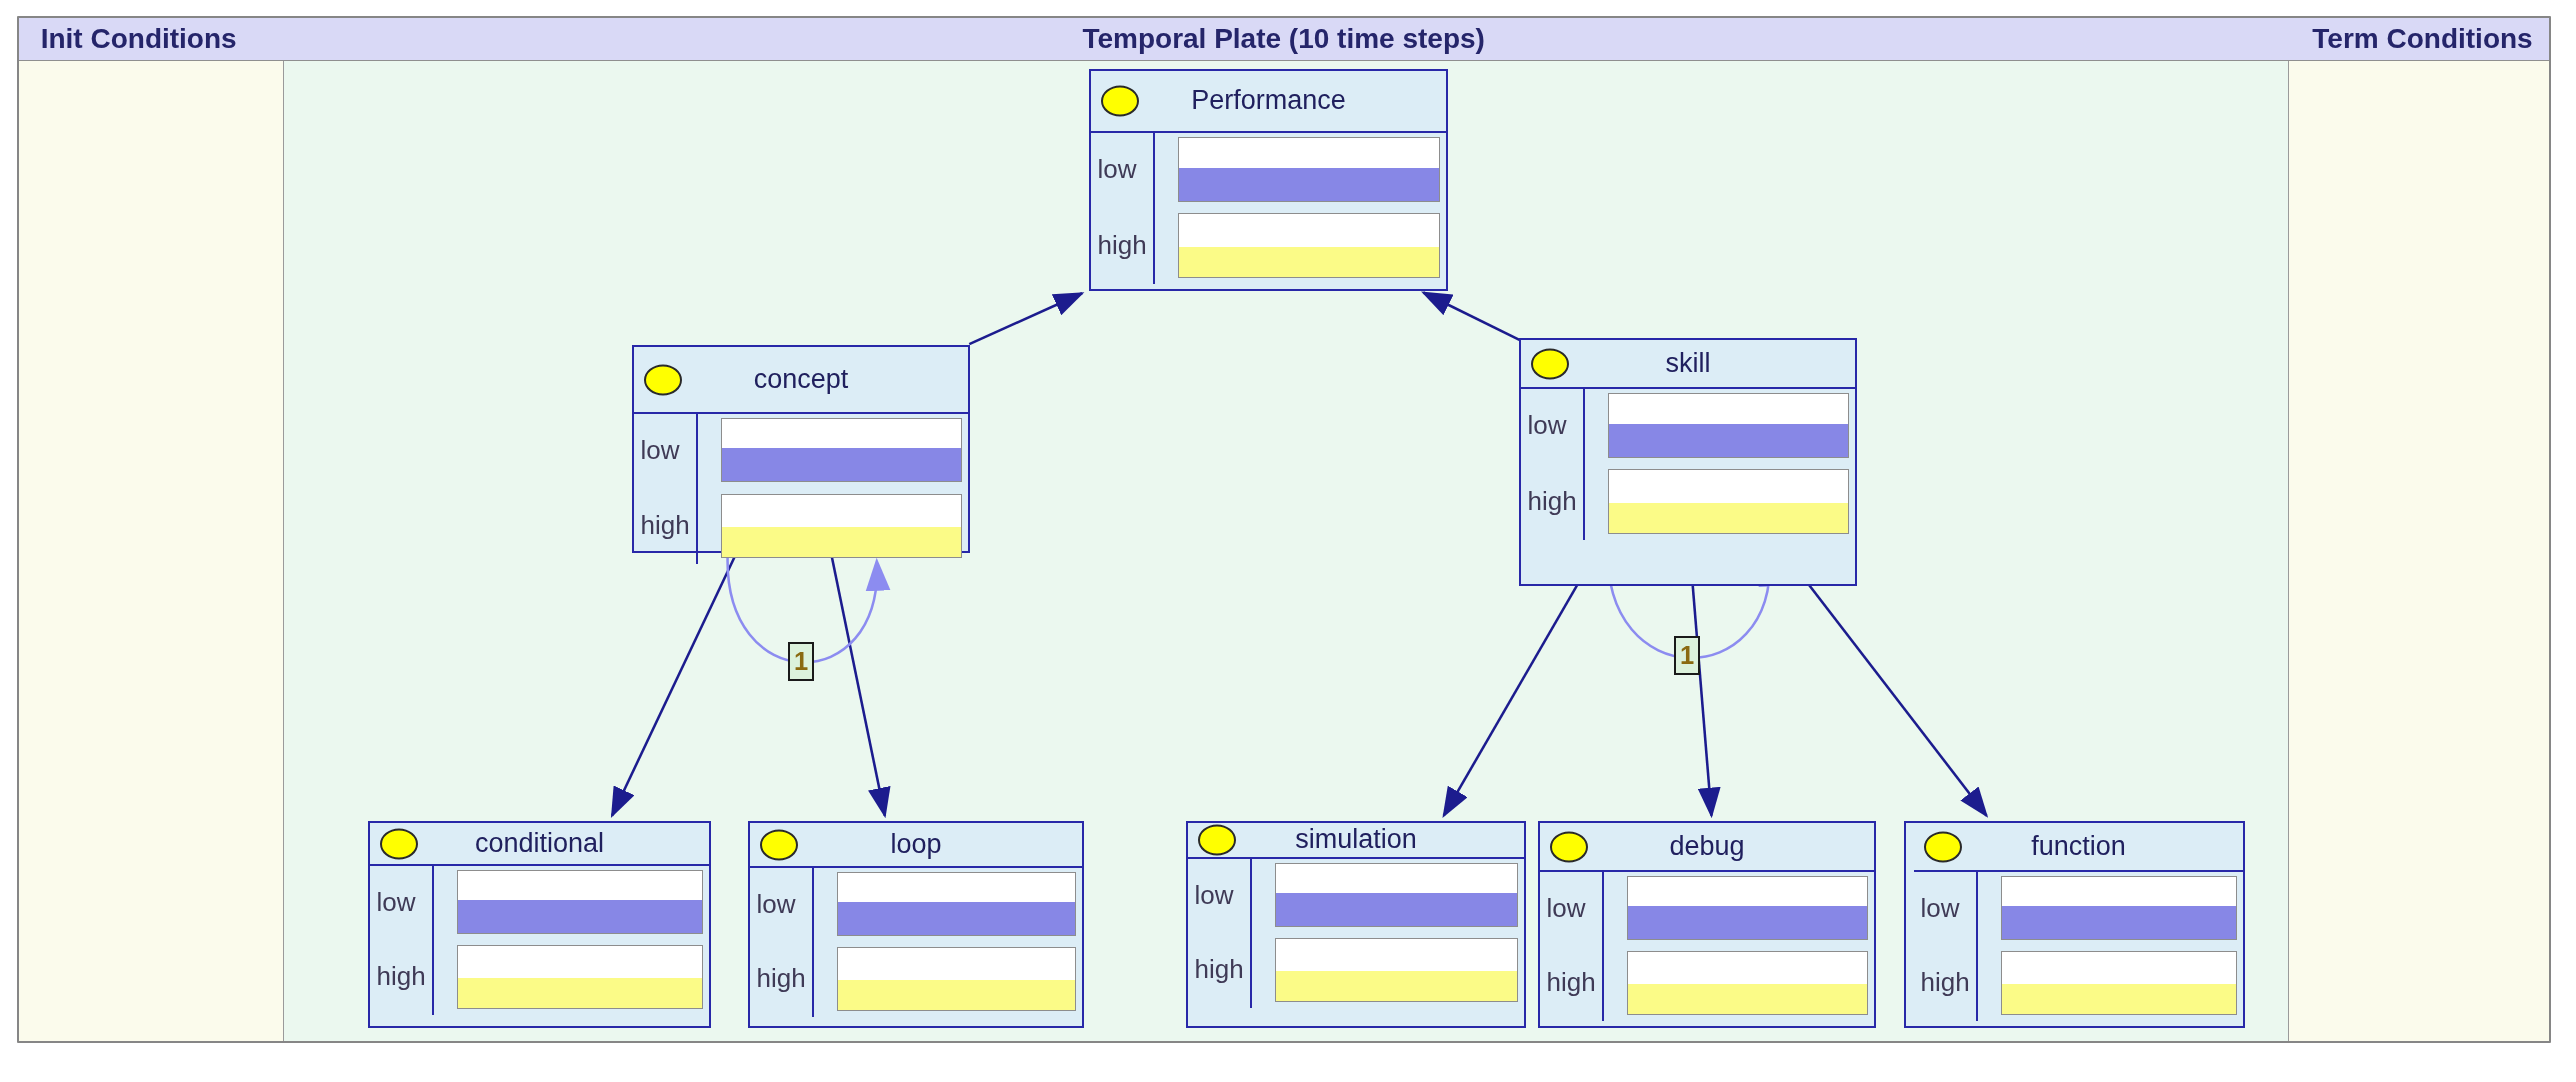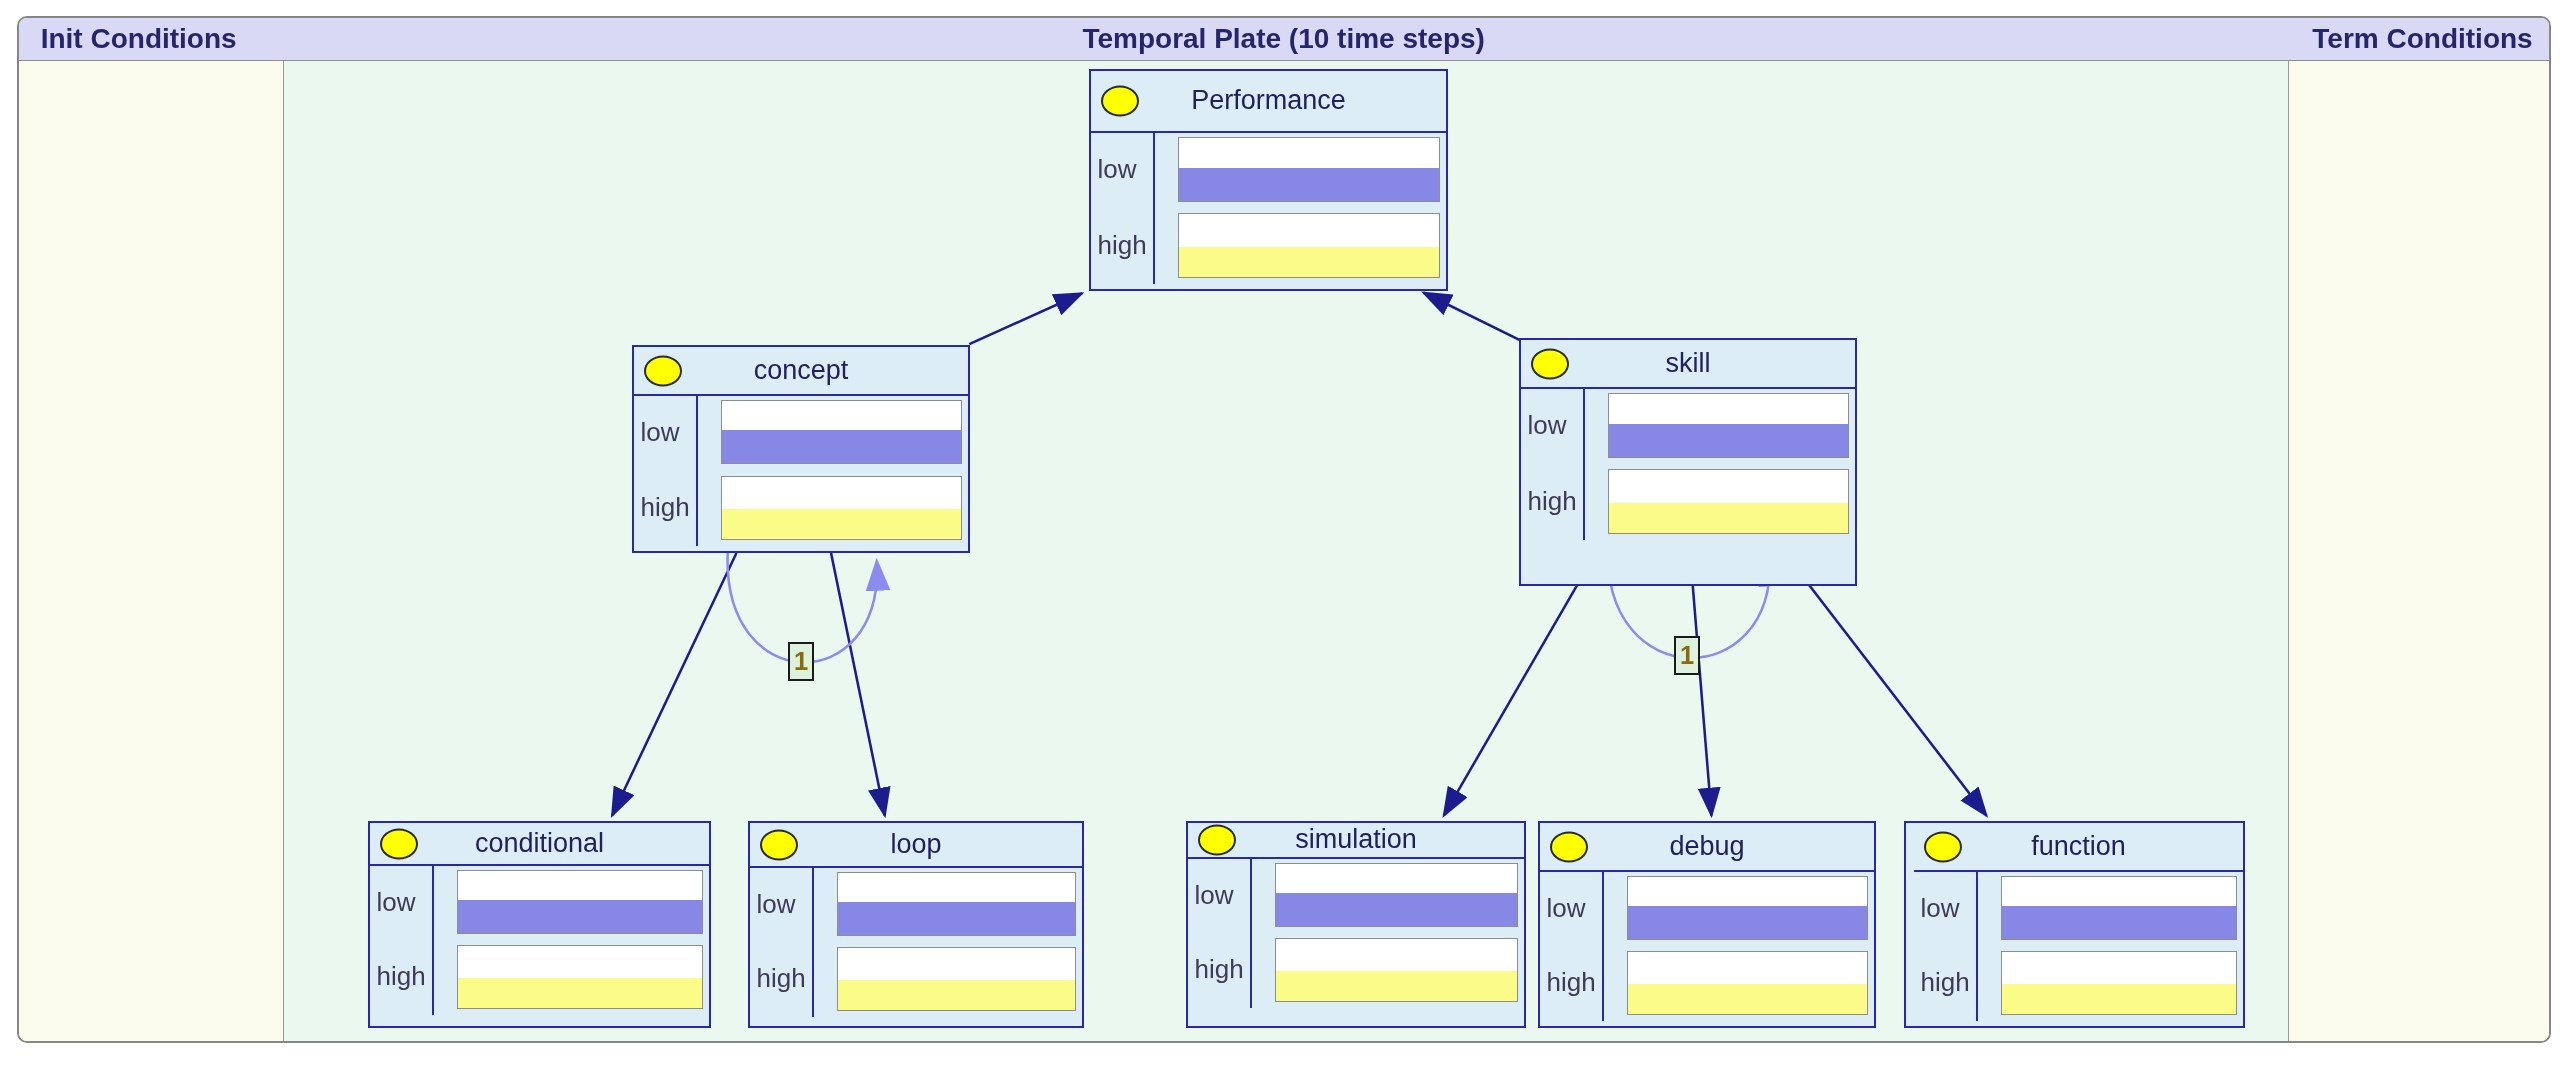--- a/index.html
+++ b/index.html
@@ -1,21 +1,21 @@
 <!DOCTYPE html>
 <html style="font-size:11.6px"><head>
 <meta charset="utf-8">
 <style>
   html,body{margin:0;padding:0;background:#ffffff;}
   body{width:2576px;height:1082px;position:relative;overflow:hidden;
        font-family:"Liberation Sans","DejaVu Sans",sans-serif;}
 
   
   .frame{position:absolute;left:16.7px;top:16px;width:2534px;height:1027px;
-         box-sizing:border-box;border:2.2px solid #868686;border-radius:10px;
+         box-sizing:border-box;border:2.2px solid #868686;border-radius:1px;
          background:#fbfbec;overflow:hidden;z-index:1;}
   .plate-header{position:relative;height:42px;background:#d9d9f6;
                 border-bottom:1.5px solid #8f8f8f;}
   .hdr{position:absolute;top:0;height:42px;line-height:42px;
        font-size:28px;font-weight:bold;color:#25256a;white-space:nowrap;}
   .hdr.init{left:22px;}
   .hdr.plate{left:0;right:0;text-align:center;}
   .hdr.term{right:16px;}
   .frame-body{display:flex;height:997px;}
   .panel{box-sizing:border-box;height:100%;}
@@ -106,21 +106,21 @@
           <div class="track">
             <div class="fill" style="height: 53%; background: rgb(135, 135, 230);"></div>
           </div>
           <div class="track">
             <div class="fill" style="height: 48%; background: rgb(251, 251, 135);"></div>
           </div>
         </div>
       </div>
     </div>
     <div class="node" style="left: 632px; top: 345px; width: 338px; height: 208px;">
-      <div class="node-header" style="height: 49px;">
+      <div class="node-header" style="height: 67px;">
         <span class="chance-icon"></span>
         <span class="node-title">concept</span>
       </div>
       <div class="node-body" style="height: 150px;">
         <div class="state-col">
           <div class="state-cell">low</div>
           <div class="state-cell">high</div>
         </div>
         <div class="bars">
           <div class="track">

